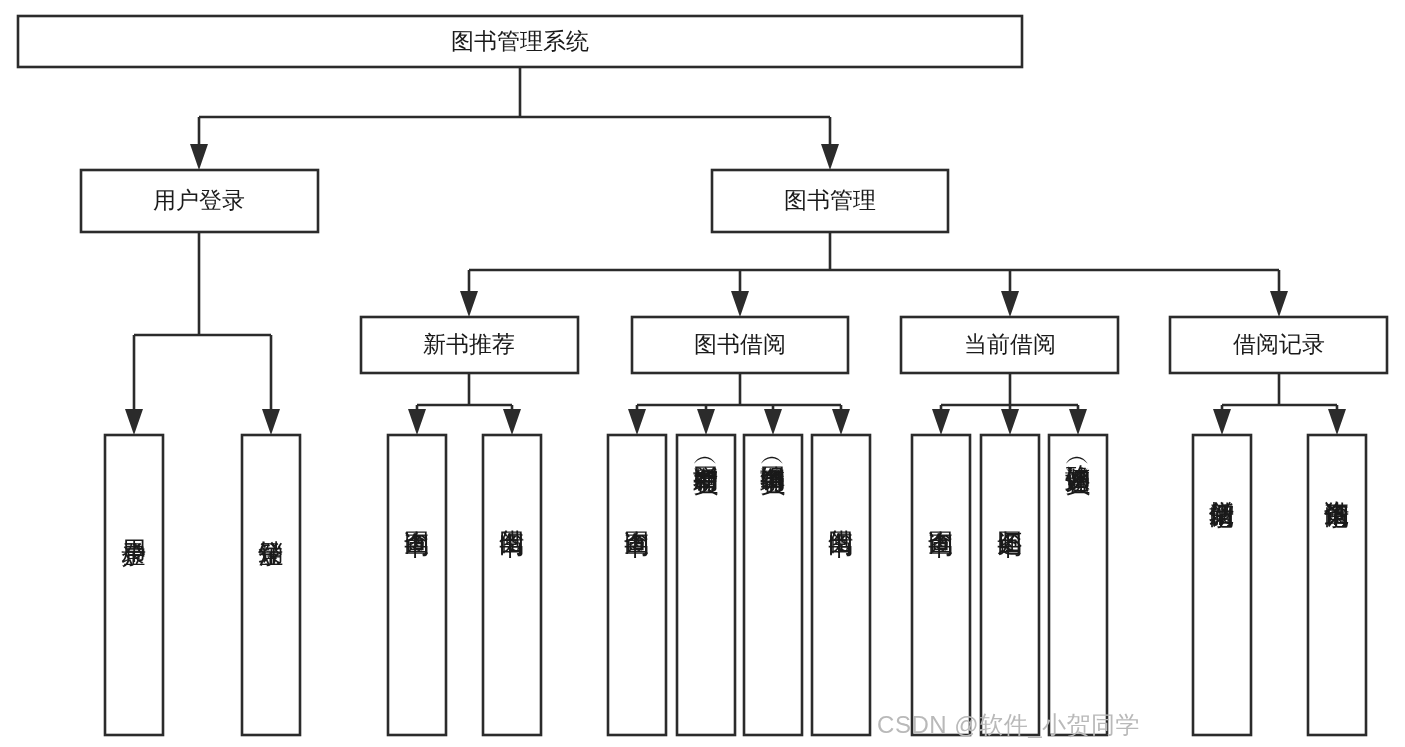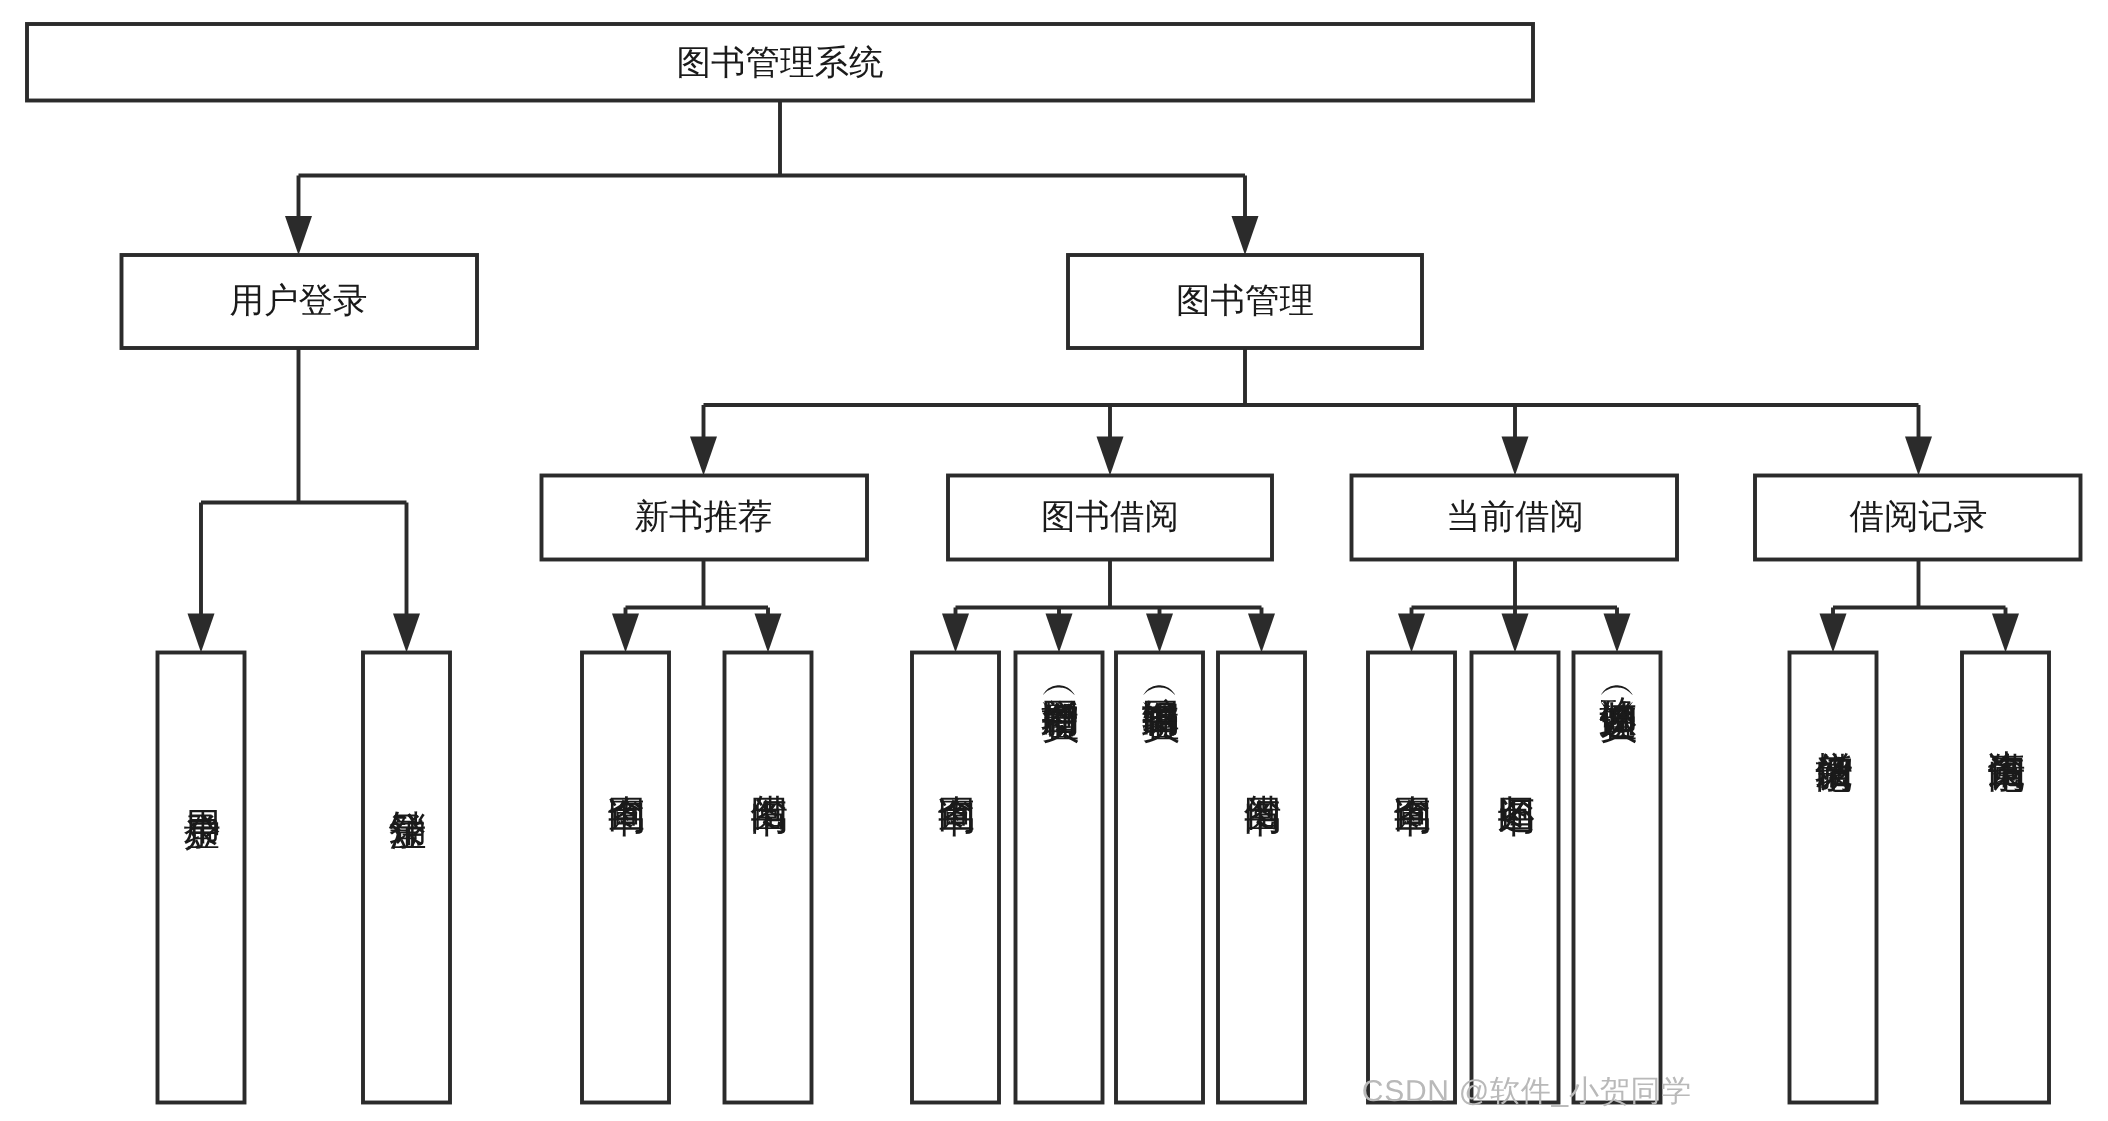--- a/index.html
+++ b/index.html
@@ -61,24 +61,24 @@
     text-orientation: upright;
     font-family: "Liberation Sans", "DejaVu Sans", sans-serif;
     font-size: 25px;
     line-height: 1.06;
     letter-spacing: 1px;
     color: #1a1a1a;
     white-space: nowrap;
   }
   .watermark {
     position: absolute;
-    right: 22px;
+    right: 10px;
     bottom: 6px;
     font-family: "Liberation Sans", "DejaVu Sans", sans-serif;
-    font-size: 20px;
+    font-size: 24px;
     color: #b9b9b9;
     letter-spacing: 0.5px;
     white-space: nowrap;
     pointer-events: none;
   }
 </style>
 </head>
 <body>
 
 <div id="diagram-root">

